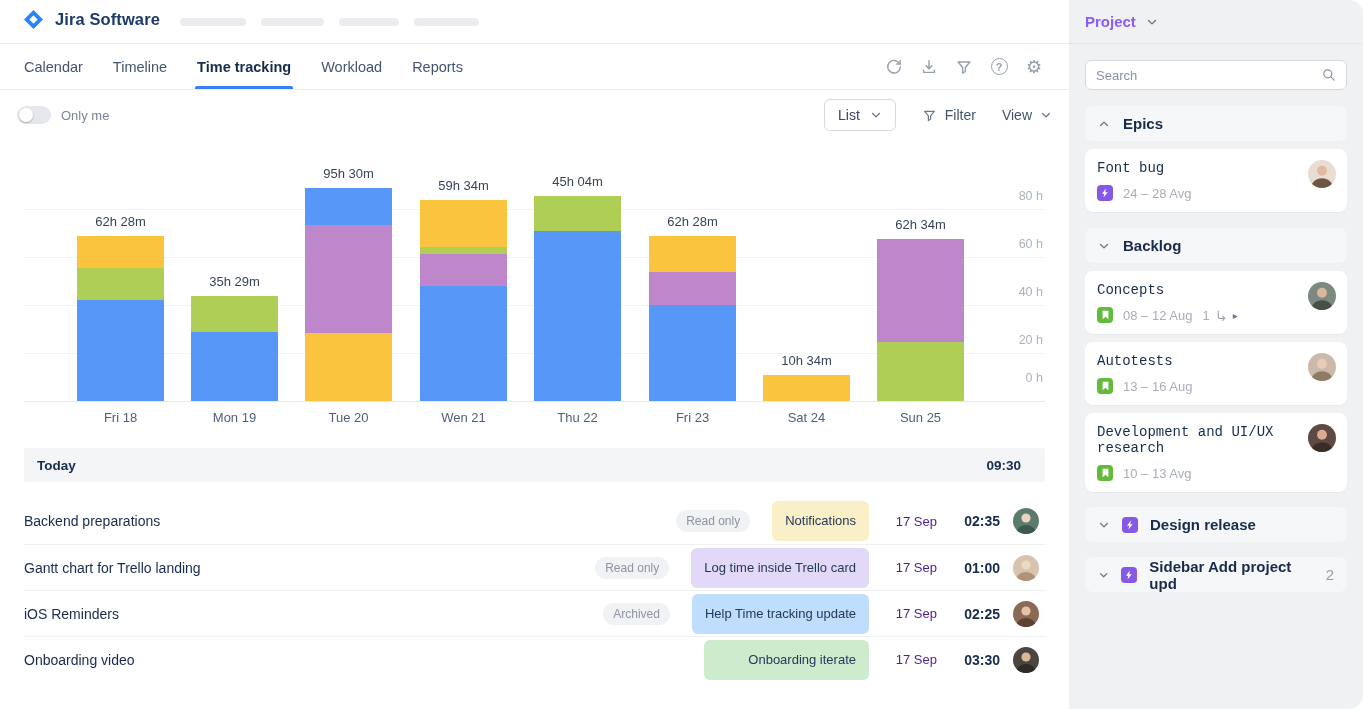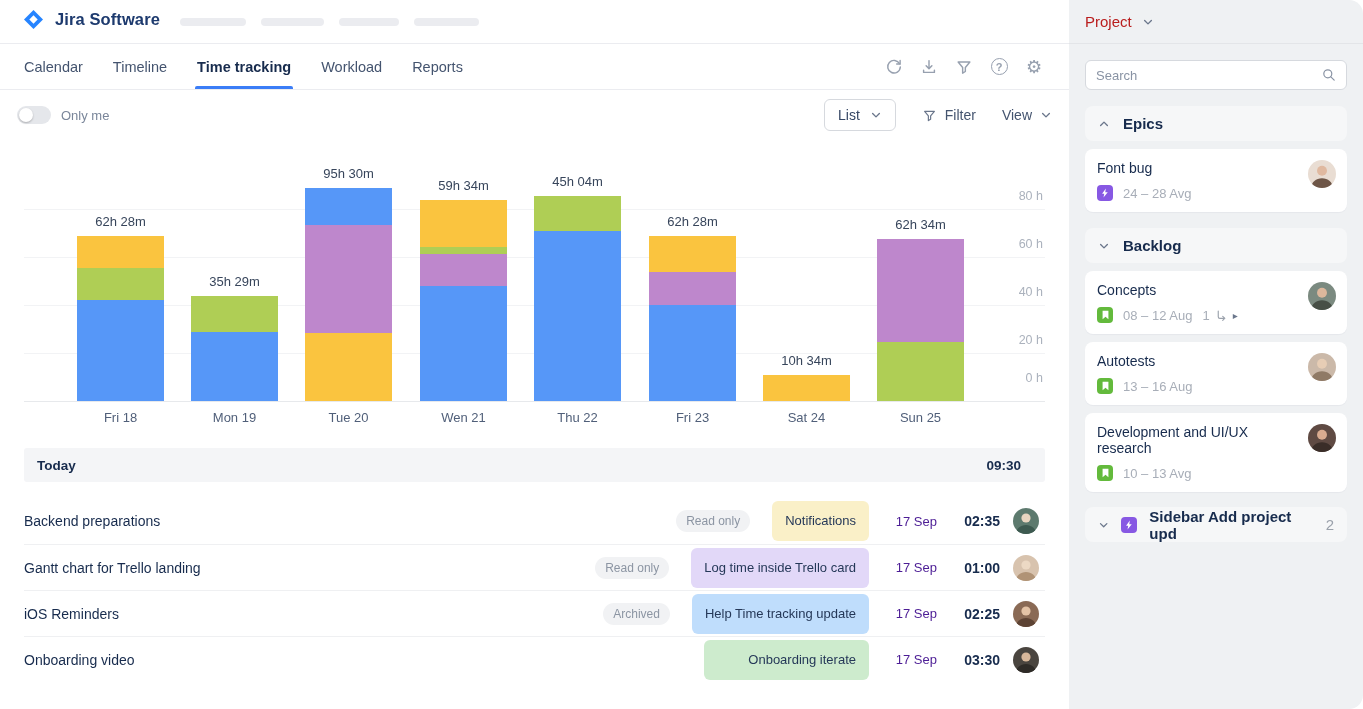--- a/index.html
+++ b/index.html
@@ -64,29 +64,29 @@
   .status-pill { font-size:12px; color:#8C95A3; background:#F1F2F4; border-radius:11px; padding:4px 10px; margin-right:22px; white-space:nowrap; }
   .tag { height:40px; line-height:40px; padding:0 13px; border-radius:6px; font-size:13px; color:#253858; white-space:nowrap; cursor:pointer; }
   .t-date { width:56px; margin-left:12px; text-align:right; font-size:13px; color:#4c1d95; }
   .t-time { width:50px; margin-left:13px; text-align:right; font-size:14px; font-weight:700; color:#172B4D; }
   .avatar { width:26px; height:26px; border-radius:50%; margin-left:13px; margin-right:6px; overflow:hidden; flex:none; }
   .avatar svg { display:block; }
 
   
   .sidebar { width:294px; background:#EFF1F3; display:flex; flex-direction:column; }
   .sb-header { height:44px; display:flex; align-items:center; gap:10px; padding:0 16px; border-bottom:1px solid #E3E5E8; }
-  .sb-title { font-size:15px; font-weight:400; color:#b91c1c; cursor:pointer; }
+  .sb-title { font-size:15px; font-weight:700; color:#8b5cf6; cursor:pointer; }
   .sb-body { padding:16px; }
   .search-box { height:30px; background:#fff; border:1px solid #D6D9DE; border-radius:6px; display:flex; align-items:center; padding:0 9px 0 10px; }
   .search-input { flex:1; border:none; outline:none; font-size:13px; color:#172B4D; background:transparent; font-family:"Liberation Sans", sans-serif; }
   .search-input::placeholder { color:#8993A4; }
   .section-head { margin-top:16px; height:35px; background:#F6F7F8; border-radius:8px; display:flex; align-items:center; gap:13px; padding:0 13px; cursor:pointer;text-align:center; }
   .section-title { font-size:15px; font-weight:700; color:#172B4D; }
   .card { margin-top:8px; background:#fff; border-radius:8px; padding:11px 12px; position:relative; box-shadow:0 1px 1px rgba(9,30,66,.04); cursor:pointer; }
-  .card-title { font-size:14px; font-weight:500; color:#172B4D; padding-right:36px; }
+  .card-title { font-size:14px; font-weight:500; color:#172B4D; padding-right:36px;font-family:Liberation Mono, monospace; }
   .card-meta { margin-top:9px; display:flex; align-items:center; gap:10px; font-size:13px; color:#A8AEB8; }
   .badge { width:16px; height:16px; border-radius:4px; display:flex; align-items:center; justify-content:center; flex:none; }
   .card-avatar { position:absolute; top:11px; right:11px; width:28px; height:28px; border-radius:50%; overflow:hidden; }
   .meta-extra { display:flex; align-items:center; gap:5px; color:#A8AEB8; }
   .tri { font-size:10px; color:#6B778C; }
   .group-head { margin-top:15px; height:35px; background:#F6F7F8; border-radius:8px; display:flex; align-items:center; gap:12px; padding:0 13px; cursor:pointer; }
   .group-title { font-size:15px; font-weight:700; color:#172B4D; }
   .group-count { font-size:15px; color:#9AA1AB; }
 </style>
 </head>
@@ -429,29 +429,40 @@
           </span>
           <span>10 – 13 Avg</span>
         </div>
         <span class="card-avatar"><svg width="28" height="28" viewBox="0 0 26 26">
               <rect width="26" height="26" fill="#5f4a43"></rect>
               <circle cx="13" cy="10" r="4.6" fill="#d9ab90"></circle>
               <path d="M3 26c0-5.5 4.5-9 10-9s10 3.5 10 9z" fill="#3a2d28"></path>
             </svg></span>
       </div>
 
-
       <div class="group-head">
         <svg width="12" height="12" viewBox="0 0 16 16" fill="none" stroke="#6B778C" stroke-width="1.8" stroke-linecap="round" stroke-linejoin="round">
             <path d="M3.5 6l4.5 4.5L12.5 6"></path>
           </svg>
         <span class="badge" style="background: rgb(135, 88, 227);">
           <svg width="10" height="10" viewBox="0 0 12 12">
               <path d="M7 0.5 L2.5 6.8 h2.6 L4.2 11.5 L9.3 5 H6.3 Z" fill="#fff"></path>
             </svg>
         </span>
+        <span class="group-title">Design release</span>
+      </div>
+
+      <div class="group-head">
+        <svg width="12" height="12" viewBox="0 0 16 16" fill="none" stroke="#6B778C" stroke-width="1.8" stroke-linecap="round" stroke-linejoin="round">
+            <path d="M3.5 6l4.5 4.5L12.5 6"></path>
+          </svg>
+        <span class="badge" style="background: rgb(135, 88, 227);">
+          <svg width="10" height="10" viewBox="0 0 12 12">
+              <path d="M7 0.5 L2.5 6.8 h2.6 L4.2 11.5 L9.3 5 H6.3 Z" fill="#fff"></path>
+            </svg>
+        </span>
         <span class="group-title">Sidebar Add project upd</span>
         <span class="group-count">2</span>
       </div>
 
     </div>
   </div>
 </div>
 
 </body></html>

